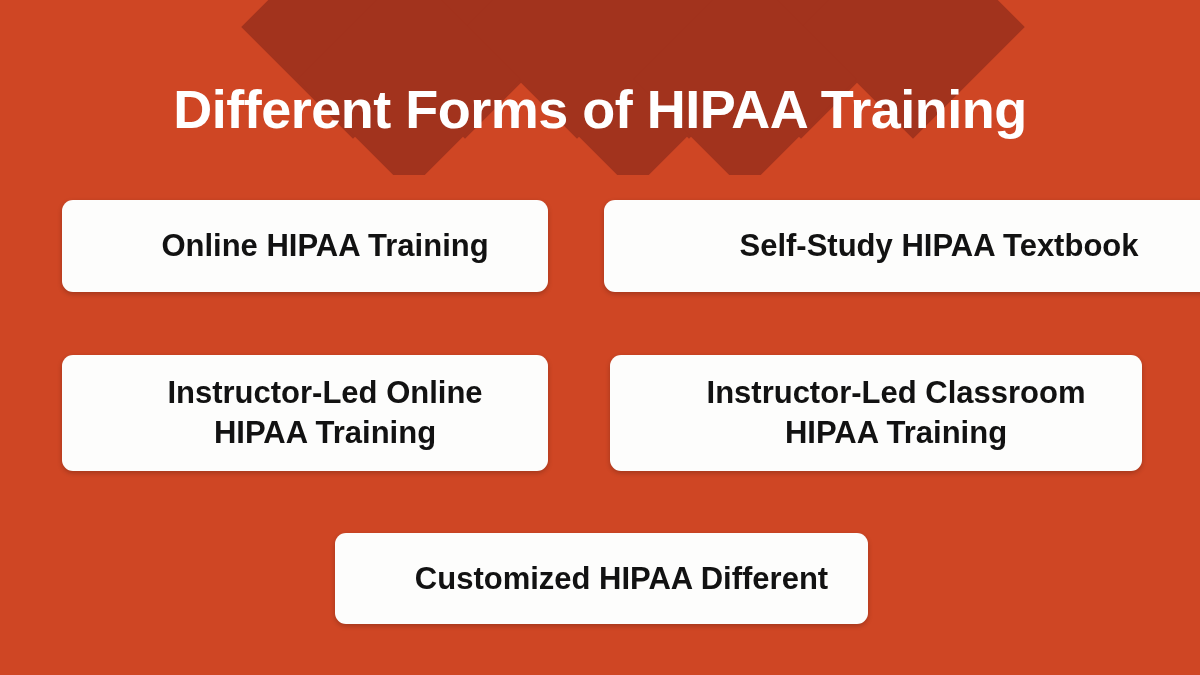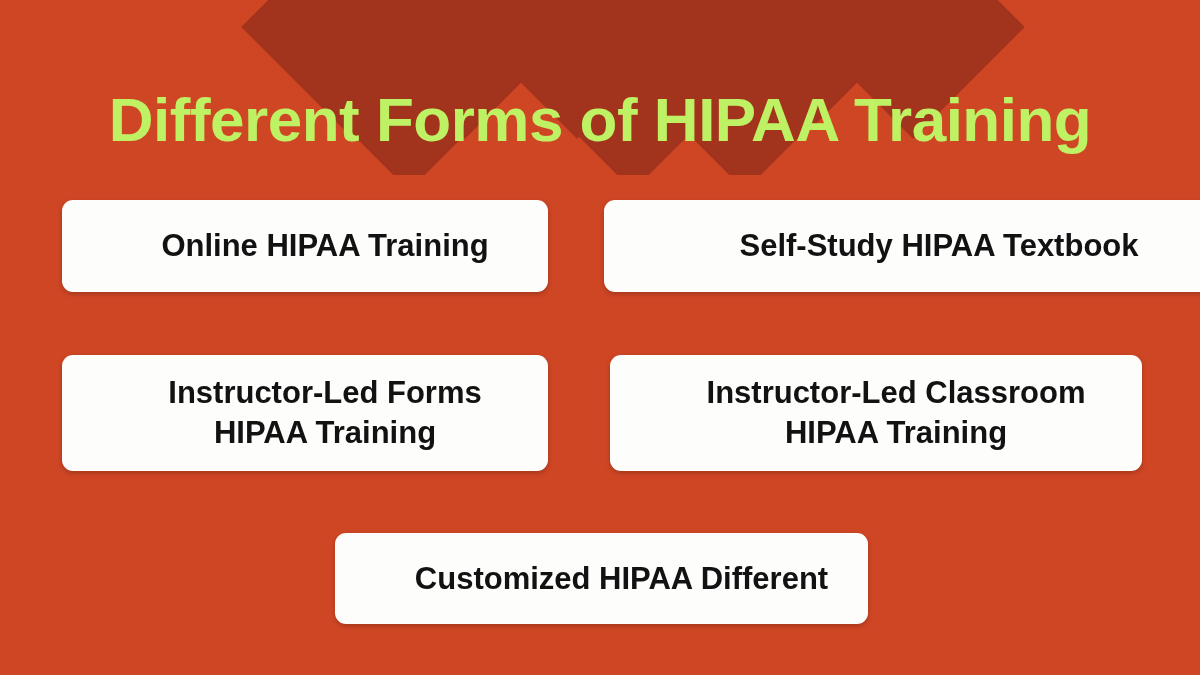--- a/index.html
+++ b/index.html
@@ -60,23 +60,23 @@
   .dd2 { left: 554px; }
   .dd3 { left: 666px; }
 
   
   .title {
     position: absolute;
     top: 44px;
     left: 0;
     width: 1200px;
     text-align: center;
-    color: #bef264;
+    color: #ffffff;
     font-family: "Liberation Sans", sans-serif;
-    font-size: 62px;
+    font-size: 54px;
     font-weight: bold;
     letter-spacing: -0.5px;
     line-height: 1.1;
     white-space: nowrap;
     z-index: 5;
   }
 
   
   .card {
     position: absolute;
@@ -130,21 +130,21 @@
 
   <div class="card card-1">
     <span class="card-text">Online HIPAA Training</span>
   </div>
 
   <div class="card card-2">
     <span class="card-text">Self-Study HIPAA Textbook</span>
   </div>
 
   <div class="card card-3">
-    <span class="card-text">Instructor-Led Forms
+    <span class="card-text">Instructor-Led Online
 HIPAA Training</span>
   </div>
 
   <div class="card card-4">
     <span class="card-text">Instructor-Led Classroom
 HIPAA Training</span>
   </div>
 
   <div class="card card-5">
     <span class="card-text">Customized HIPAA Different</span>

